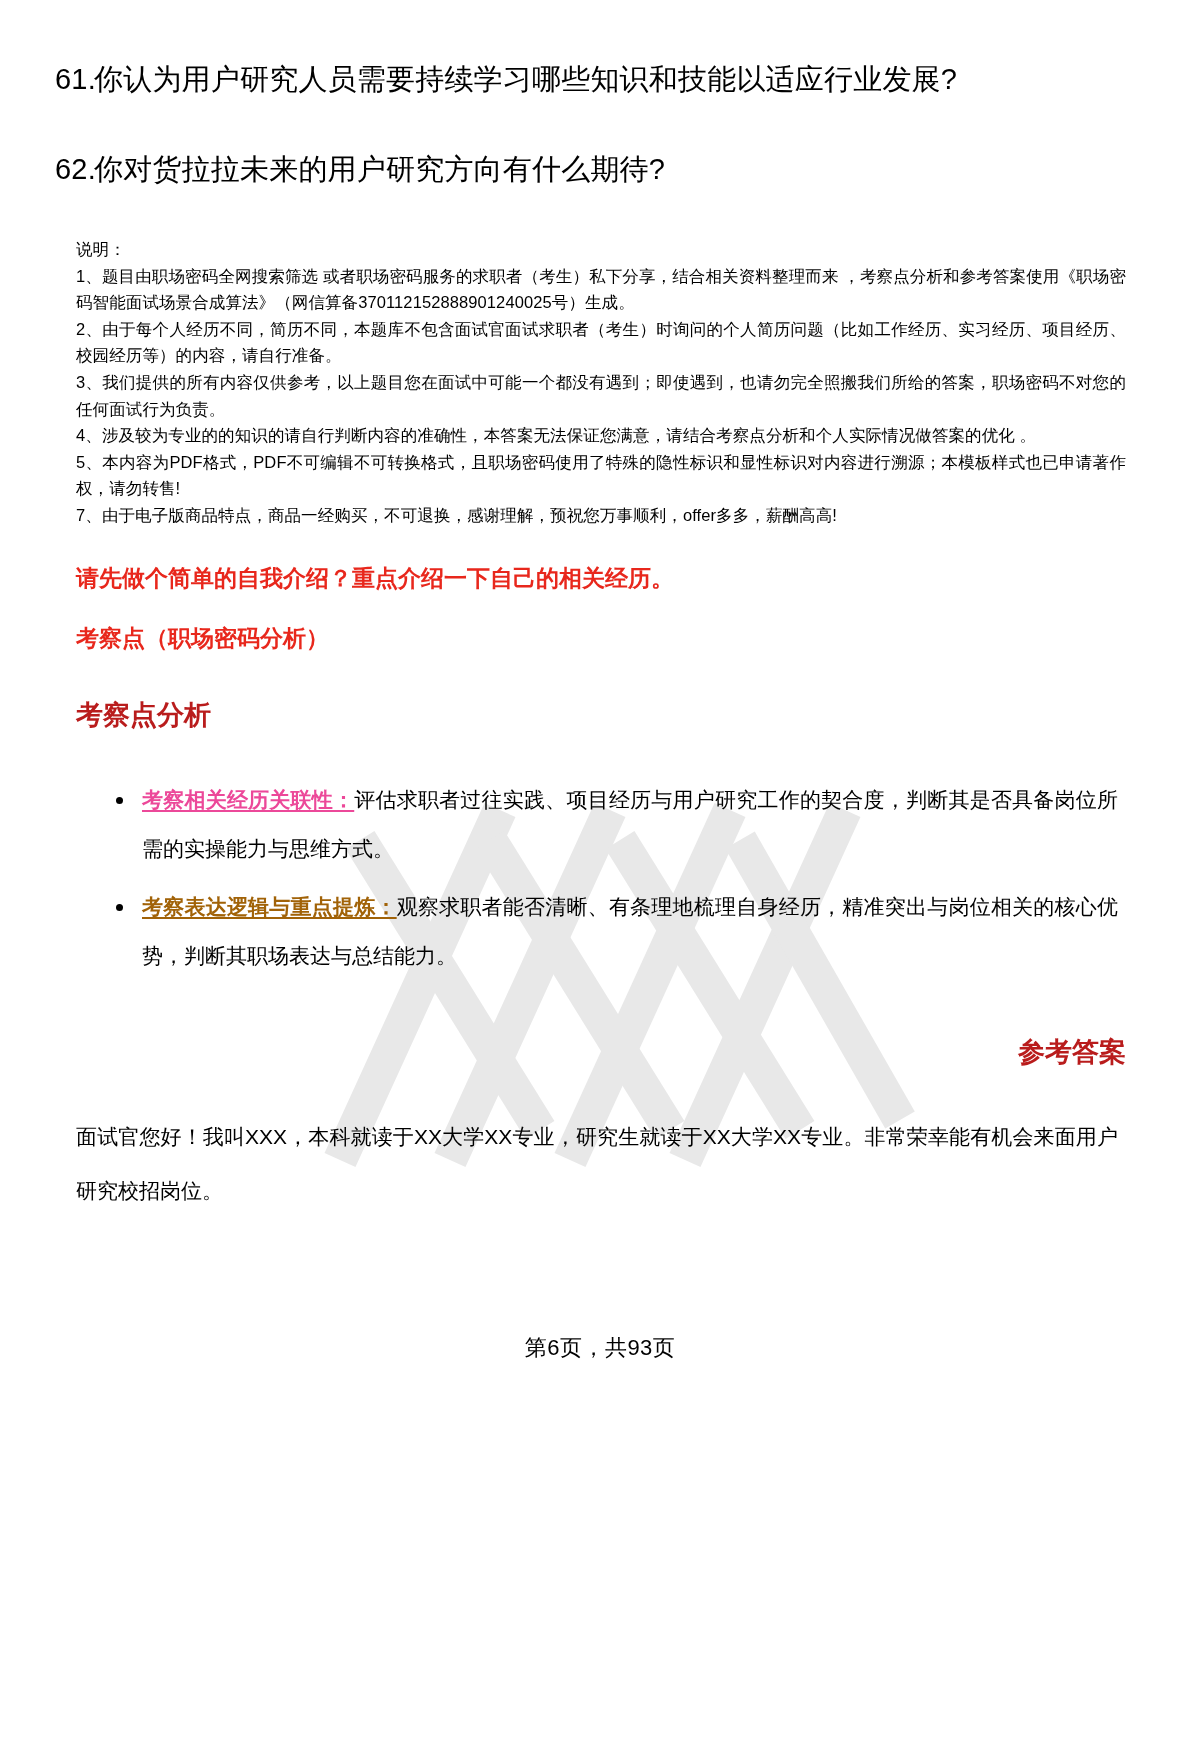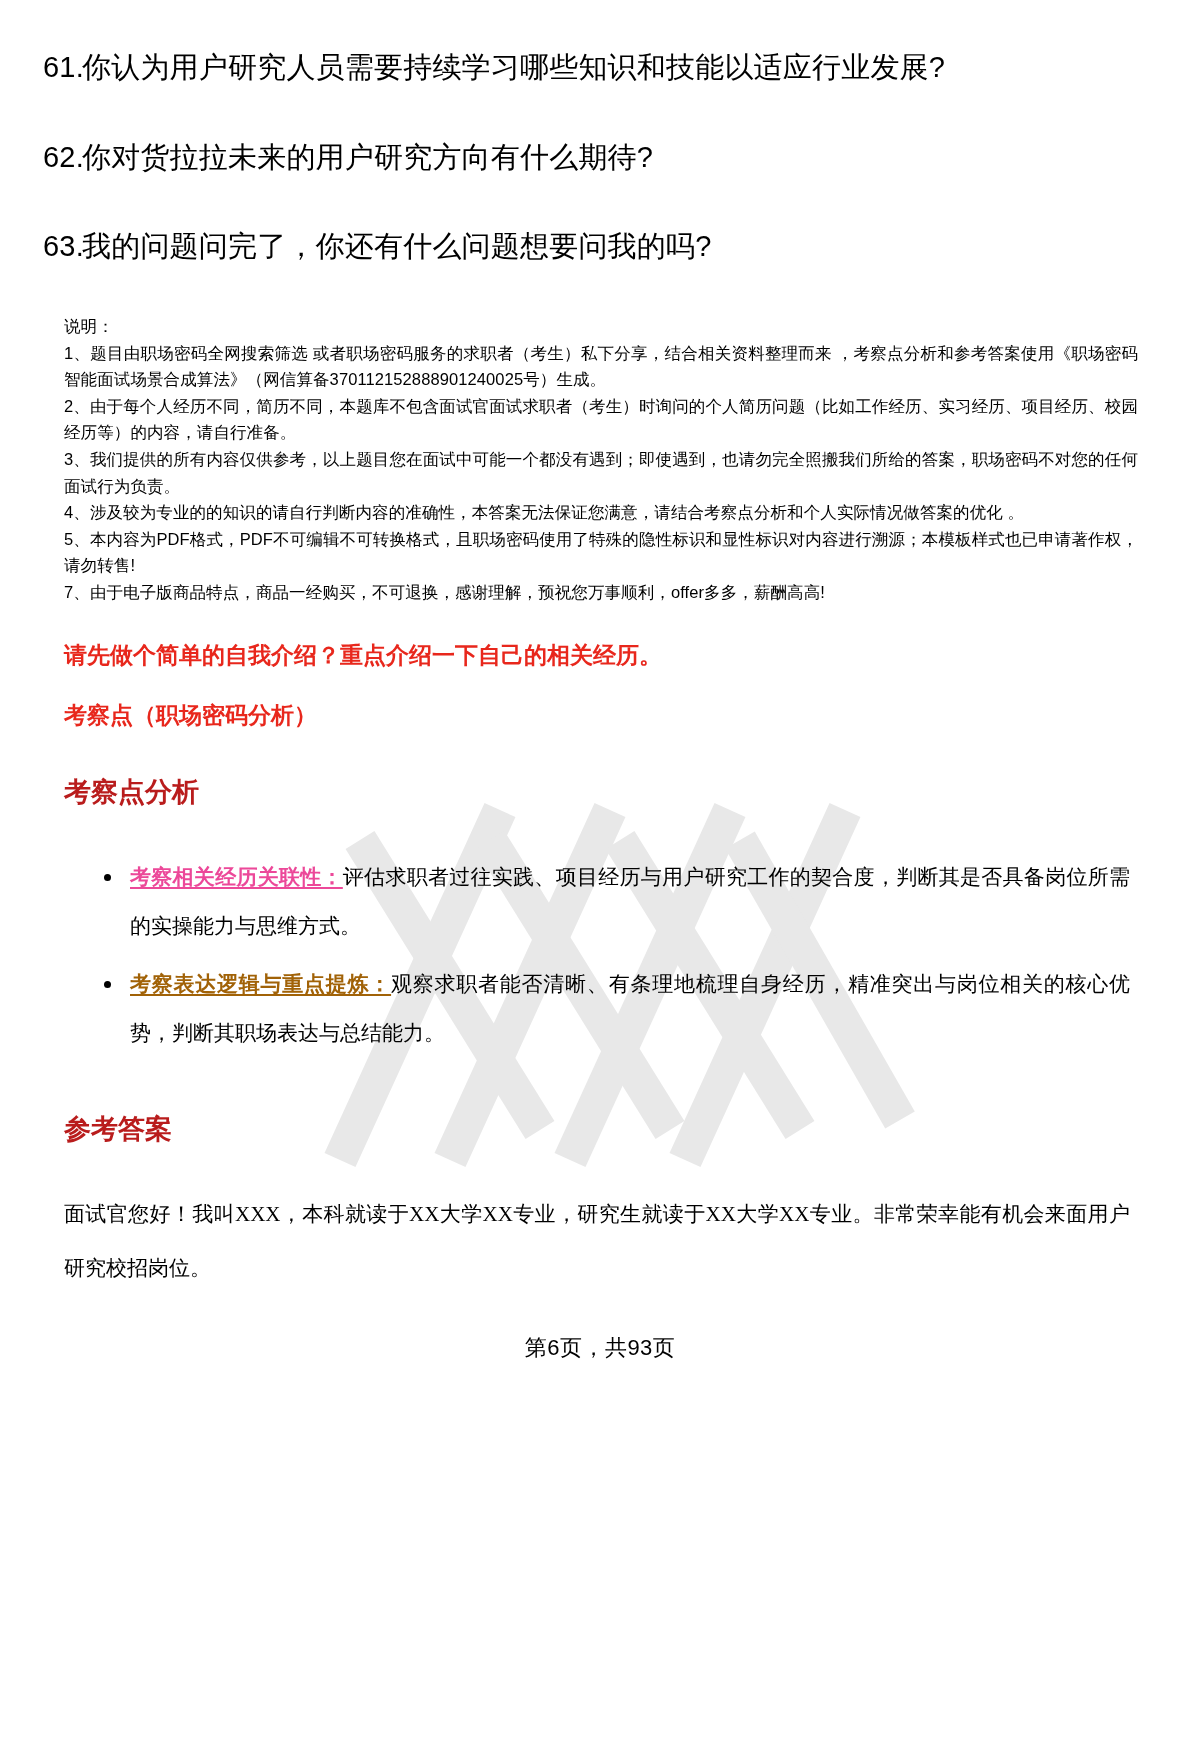--- a/index.html
+++ b/index.html
@@ -13,21 +13,21 @@
     position: relative;
     overflow: hidden;
     font-family: "Liberation Sans", "DejaVu Sans", sans-serif;
     color: #000000;
   }
   .page {
     position: relative;
     width: 1200px;
     height: 1409px;
     box-sizing: border-box;
-    padding: 0;
+    padding: 12px;
     overflow: hidden;
   }
 
   
   .watermark {
     position: absolute;
     left: 300px;
     top: 690px;
     width: 640px;
     height: 520px;
@@ -96,21 +96,21 @@
 
   
   .section-heading {
     font-size: 27px;
     font-weight: bold;
     line-height: 36px;
     padding: 0 62px 0 64px;
     color: #b91c1c;
   }
   #h-analysis { margin-top: 44px; }
-  #h-answer { margin-top: 54px; }
+  #h-answer { margin-top: 54px; text-align: right; }
 
   
   .bullets {
     margin: 42px 0 0 0;
     padding: 0 70px 0 130px;
     list-style: none;
   }
   .bullet {
     position: relative;
     font-size: 21px;
@@ -137,21 +137,20 @@
   .lead.c-blue  { color: #ec4899; }
   .lead.c-green { color: #a16207; }
 
   
   .answer-body {
     margin-top: 40px;
     padding: 0 70px 0 64px;
     font-size: 21px;
     line-height: 54px;
     text-align: justify;
-    font-family: Liberation Serif, serif;
   }
 
   
   .footer {
     position: absolute;
     left: 0;
     right: 0;
     bottom: 46px;
     text-align: center;
     font-size: 22px;
@@ -184,24 +183,20 @@
 
     <ul class="q-list">
       <li class="q-item" id="q61">
         <span class="q-num">61.</span>
         <span class="q-text">你认为用户研究人员需要持续学习哪些知识和技能以适应行业发展?</span>
       </li>
       <li class="q-item" id="q62">
         <span class="q-num">62.</span>
         <span class="q-text">你对货拉拉未来的用户研究方向有什么期待?</span>
       </li>
-      <li class="q-item" id="q63">
-        <span class="q-num">63.</span>
-        <span class="q-text">我的问题问完了，你还有什么问题想要问我的吗?</span>
-      </li>
     </ul>
 
     <div class="notes">
       <p class="note-line">说明：</p>
       <p class="note-line">1、题目由职场密码全网搜索筛选 或者职场密码服务的求职者（考生）私下分享，结合相关资料整理而来 ，考察点分析和参考答案使用《职场密码智能面试场景合成算法》（网信算备370112152888901240025号）生成。</p>
       <p class="note-line">2、由于每个人经历不同，简历不同，本题库不包含面试官面试求职者（考生）时询问的个人简历问题（比如工作经历、实习经历、项目经历、校园经历等）的内容，请自行准备。</p>
       <p class="note-line">3、我们提供的所有内容仅供参考，以上题目您在面试中可能一个都没有遇到；即使遇到，也请勿完全照搬我们所给的答案，职场密码不对您的任何面试行为负责。</p>
       <p class="note-line">4、涉及较为专业的的知识的请自行判断内容的准确性，本答案无法保证您满意，请结合考察点分析和个人实际情况做答案的优化 。</p>
       <p class="note-line">5、本内容为PDF格式，PDF不可编辑不可转换格式，且职场密码使用了特殊的隐性标识和显性标识对内容进行溯源；本模板样式也已申请著作权，请勿转售!</p>
       <p class="note-line">7、由于电子版商品特点，商品一经购买，不可退换，感谢理解，预祝您万事顺利，offer多多，薪酬高高!</p>

